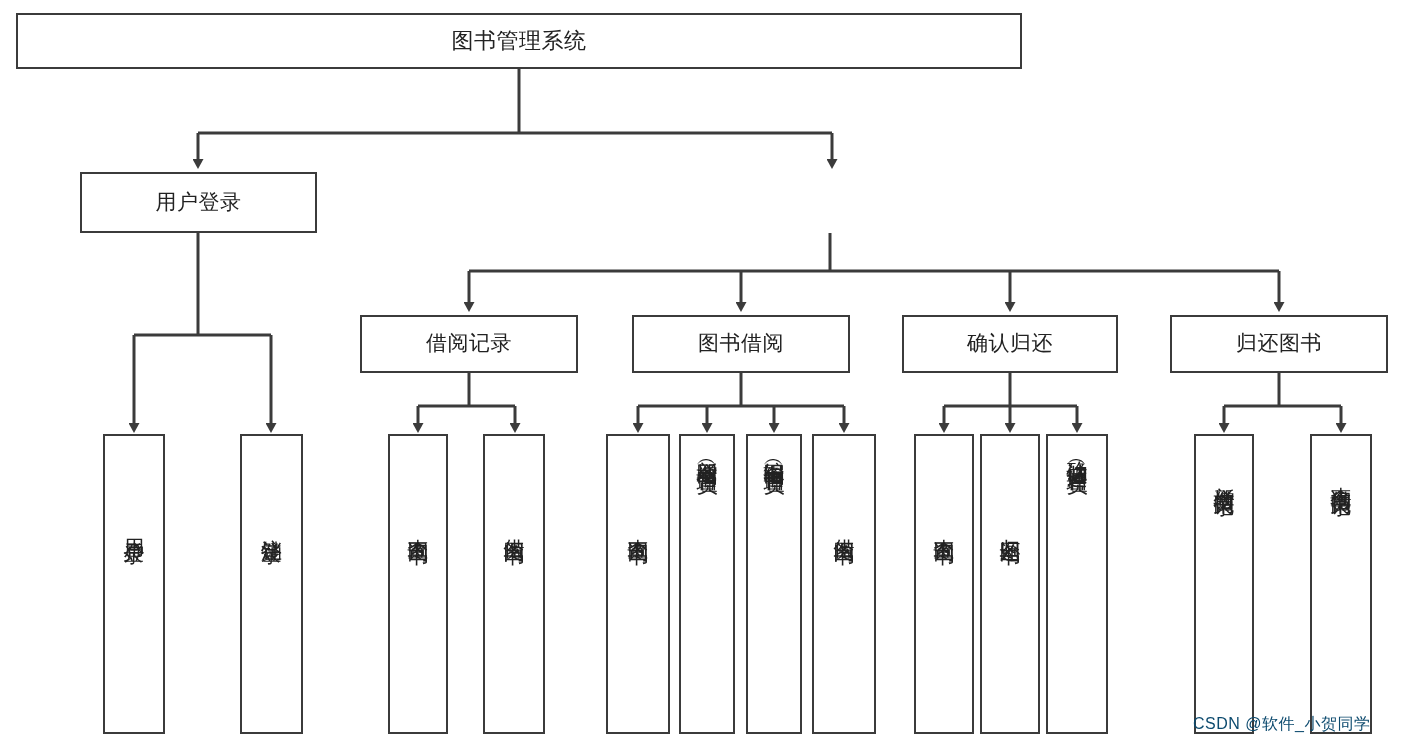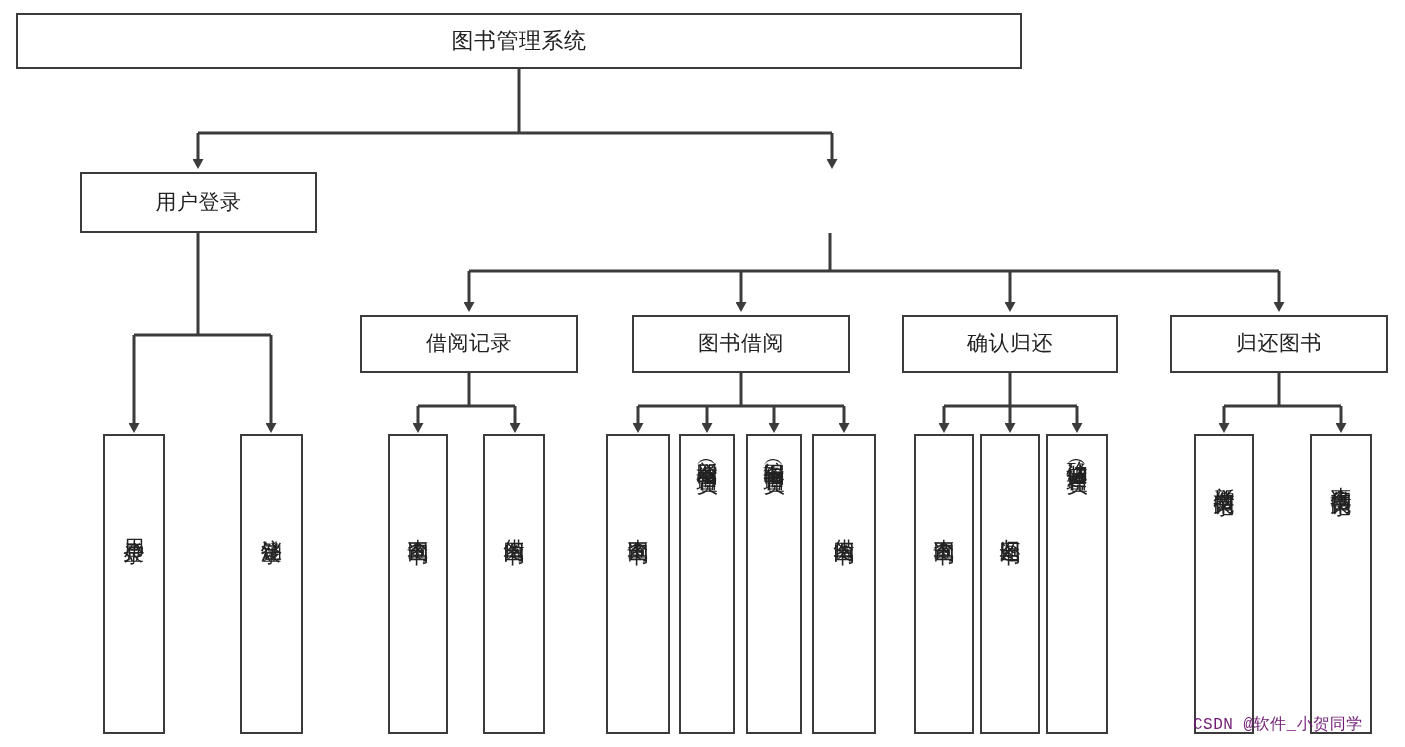--- a/index.html
+++ b/index.html
@@ -60,25 +60,25 @@
     white-space: pre;
   }
   .node.root .label {
     font-size: 22px;
   }
   .watermark {
     position: absolute;
     left: 1193px;
     top: 714px;
     font-size: 16px;
-    color: #701a75;
+    color: #0c4a6e;
     letter-spacing: 0.5px;
     white-space: nowrap;
     z-index: 3;
-    font-family: Liberation Mono, monospace;
+    font-family: Liberation Sans, sans-serif;
   }
 </style>
 </head>
 <body>
 
 <div id="canvas">
 
   <svg id="edges" viewBox="0 0 1405 747">
     <defs>
       <marker id="arrow" markerWidth="10" markerHeight="11" refX="1" refY="5.5" orient="auto" markerUnits="userSpaceOnUse">

